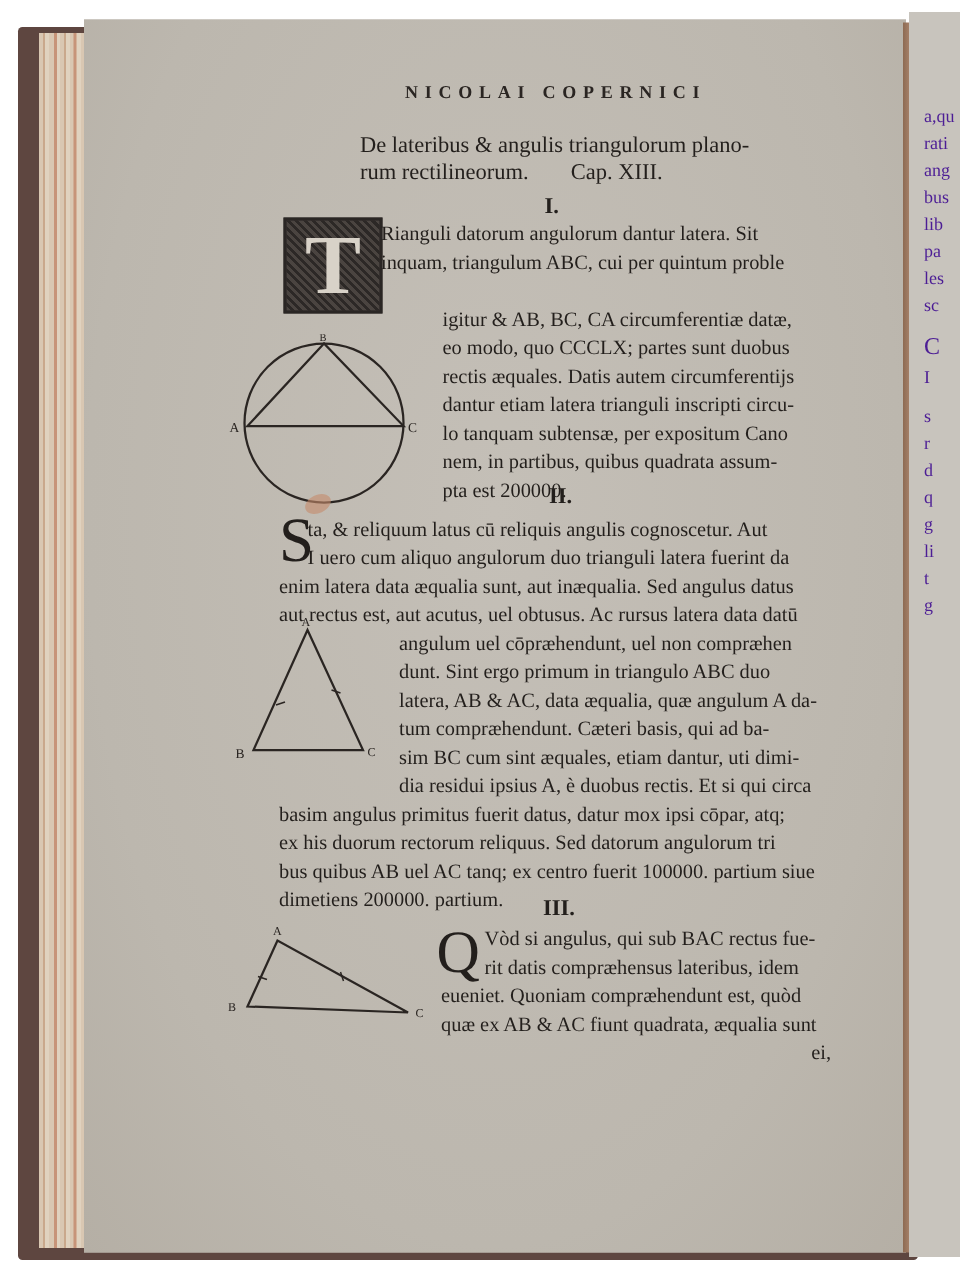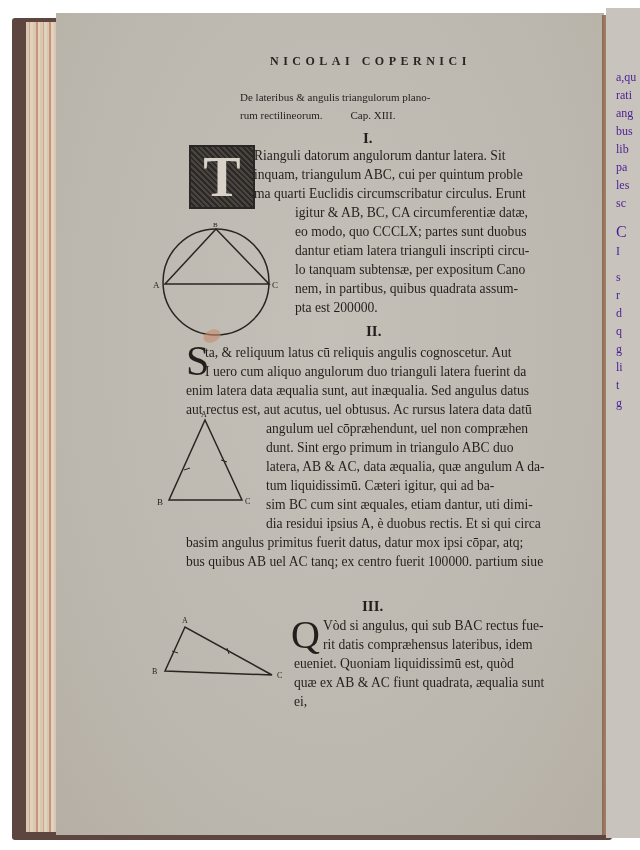--- a/index.html
+++ b/index.html
@@ -34,21 +34,21 @@
       background: #c8c4bd; overflow: hidden;
     }
     .right-page .frag {
       position: absolute; left: 10px; font-size: 12px; color: #4c1d95; white-space: nowrap;
     }
     .header {
       position: absolute; left: 270px; top: 54px; font-size: 12px; letter-spacing: 4.5px;
       color: #2a2522; font-weight: bold;
     }
     .chapter-title {
-      position: absolute; left: 240px; top: 88px; width: 300px; font-size: 11px; line-height: 18px; color: #231f1c;
+      position: absolute; left: 240px; top: 88px; width: 300px; font-size: 15px; line-height: 18px; color: #231f1c;
     }
     .chapter-title .cap { margin-left: 28px; text-align: right; }
     .sec-num {
       position: absolute; font-size: 15px; color: #231f1c; font-weight: bold;
     }
     .text-block {
       position: absolute; font-size: 13.6px; line-height: 19px; color: #231f1c; text-align: justify;
     }
     .text-block .line { display: block; white-space: nowrap; }
     .drop-cap-box {
@@ -110,25 +110,25 @@
   </div>
 </div>
 
 <div class="sec-num" style="left:363px;top:130px">I.</div>
 <div class="drop-cap-box">
   <span>T</span>
 </div>
 <div class="text-block" style="left:254px;top:146px;width:300px">
   <span class="line">Rianguli datorum angulorum dantur latera.   Sit</span>
   <span class="line">inquam, triangulum ABC, cui per quintum proble</span>
-  <span class="line">ma quarti Euclidis circumscribatur circulus. Erunt</span>
 </div>
 <div class="text-block" style="left:295px;top:203px;width:260px">
   <span class="line">igitur &amp; AB, BC, CA circumferentiæ datæ,</span>
   <span class="line">eo modo, quo CCCLX; partes sunt duobus</span>
+  <span class="line">rectis æquales. Datis autem circumferentijs</span>
   <span class="line">dantur etiam latera trianguli inscripti circu-</span>
   <span class="line">lo tanquam subtensæ, per expositum Cano</span>
   <span class="line">nem, in partibus, quibus quadrata assum-</span>
   <span class="line">pta est 200000.</span>
 </div>
 <svg class="figure" style="left:150px;top:215px" width="150" height="115">
   <circle cx="66" cy="67" r="53" fill="none" stroke="#2a2522" stroke-width="1.5"></circle>
   <polygon points="66,14 15,69 119,69" fill="none" stroke="#2a2522" stroke-width="1.5"></polygon>
   <text x="3" y="73" font-size="9" fill="#2a2522">A</text>
   <text x="63" y="12" font-size="7" fill="#2a2522">B</text>
@@ -143,47 +143,49 @@
   <span class="line">I uero cum aliquo angulorum duo trianguli latera fuerint da</span>
 </div>
 <div class="text-block" style="left:186px;top:381px;width:370px">
   <span class="line">enim latera data æqualia sunt, aut inæqualia. Sed angulus datus</span>
   <span class="line">aut rectus est, aut acutus, uel obtusus. Ac rursus latera data datū</span>
 </div>
 <div class="text-block" style="left:266px;top:419px;width:290px">
   <span class="line">angulum uel cōpræhendunt, uel non compræhen</span>
   <span class="line">dunt.   Sint ergo primum in triangulo ABC duo</span>
   <span class="line">latera, AB &amp; AC, data æqualia, quæ angulum A da-</span>
-  <span class="line">tum liquidissimū. Cæteri igitur, qui ad ba-</span>
+  <span class="line">tum compræhendunt. Cæteri basis, qui ad ba-</span>
   <span class="line">sim BC cum sint æquales, etiam dantur, uti dimi-</span>
   <span class="line">dia residui ipsius A, è duobus rectis. Et si qui circa</span>
 </div>
 <div class="text-block" style="left:186px;top:533px;width:370px">
   <span class="line">basim angulus primitus fuerit datus, datur mox ipsi cōpar, atq;</span>
+  <span class="line">ex his duorum rectorum reliquus. Sed datorum angulorum tri</span>
   <span class="line">bus quibus AB uel AC tanq; ex centro fuerit 100000. partium siue</span>
+  <span class="line">dimetiens 200000. partium.</span>
 </div>
 <svg class="figure" style="left:155px;top:412px" width="100" height="95">
   <polygon points="50,8 14,88 87,88" fill="none" stroke="#2a2522" stroke-width="1.5"></polygon>
   <line x1="29" y1="58" x2="35" y2="56" stroke="#2a2522" stroke-width="1"></line>
   <line x1="66" y1="48" x2="72" y2="50" stroke="#2a2522" stroke-width="1"></line>
   <text x="46" y="5" font-size="8" fill="#2a2522">A</text>
   <text x="2" y="93" font-size="9" fill="#2a2522">B</text>
   <text x="90" y="92" font-size="8" fill="#2a2522">C</text>
 </svg>
 
 <div class="sec-num" style="left:362px;top:598px">III.</div>
 <div class="big-initial" style="left:291px;top:615px;font-size:40px">Q</div>
 <div class="text-block" style="left:323px;top:616px;width:235px">
   <span class="line">Vòd si angulus, qui sub BAC rectus fue-</span>
   <span class="line">rit datis compræhensus lateribus, idem</span>
 </div>
 <div class="text-block" style="left:294px;top:654px;width:264px">
-  <span class="line">eueniet.   Quoniam liquidissimū est, quòd</span>
+  <span class="line">eueniet.   Quoniam compræhendunt est, quòd</span>
   <span class="line">quæ ex AB &amp; AC fiunt quadrata, æqualia sunt</span>
-  <span class="line" style="text-align:left;padding-right:4px">ei,</span>
+  <span class="line" style="text-align:right;padding-right:4px">ei,</span>
 </div>
 <svg class="figure" style="left:150px;top:615px" width="140" height="65">
   <polygon points="35,12 15,56 122,60" fill="none" stroke="#2a2522" stroke-width="1.5"></polygon>
   <line x1="22" y1="36" x2="28" y2="38" stroke="#2a2522" stroke-width="1"></line>
   <line x1="77" y1="33" x2="79" y2="39" stroke="#2a2522" stroke-width="1"></line>
   <text x="32" y="8" font-size="8" fill="#2a2522">A</text>
   <text x="2" y="59" font-size="8" fill="#2a2522">B</text>
   <text x="127" y="63" font-size="8" fill="#2a2522">C</text>
 </svg>
 

